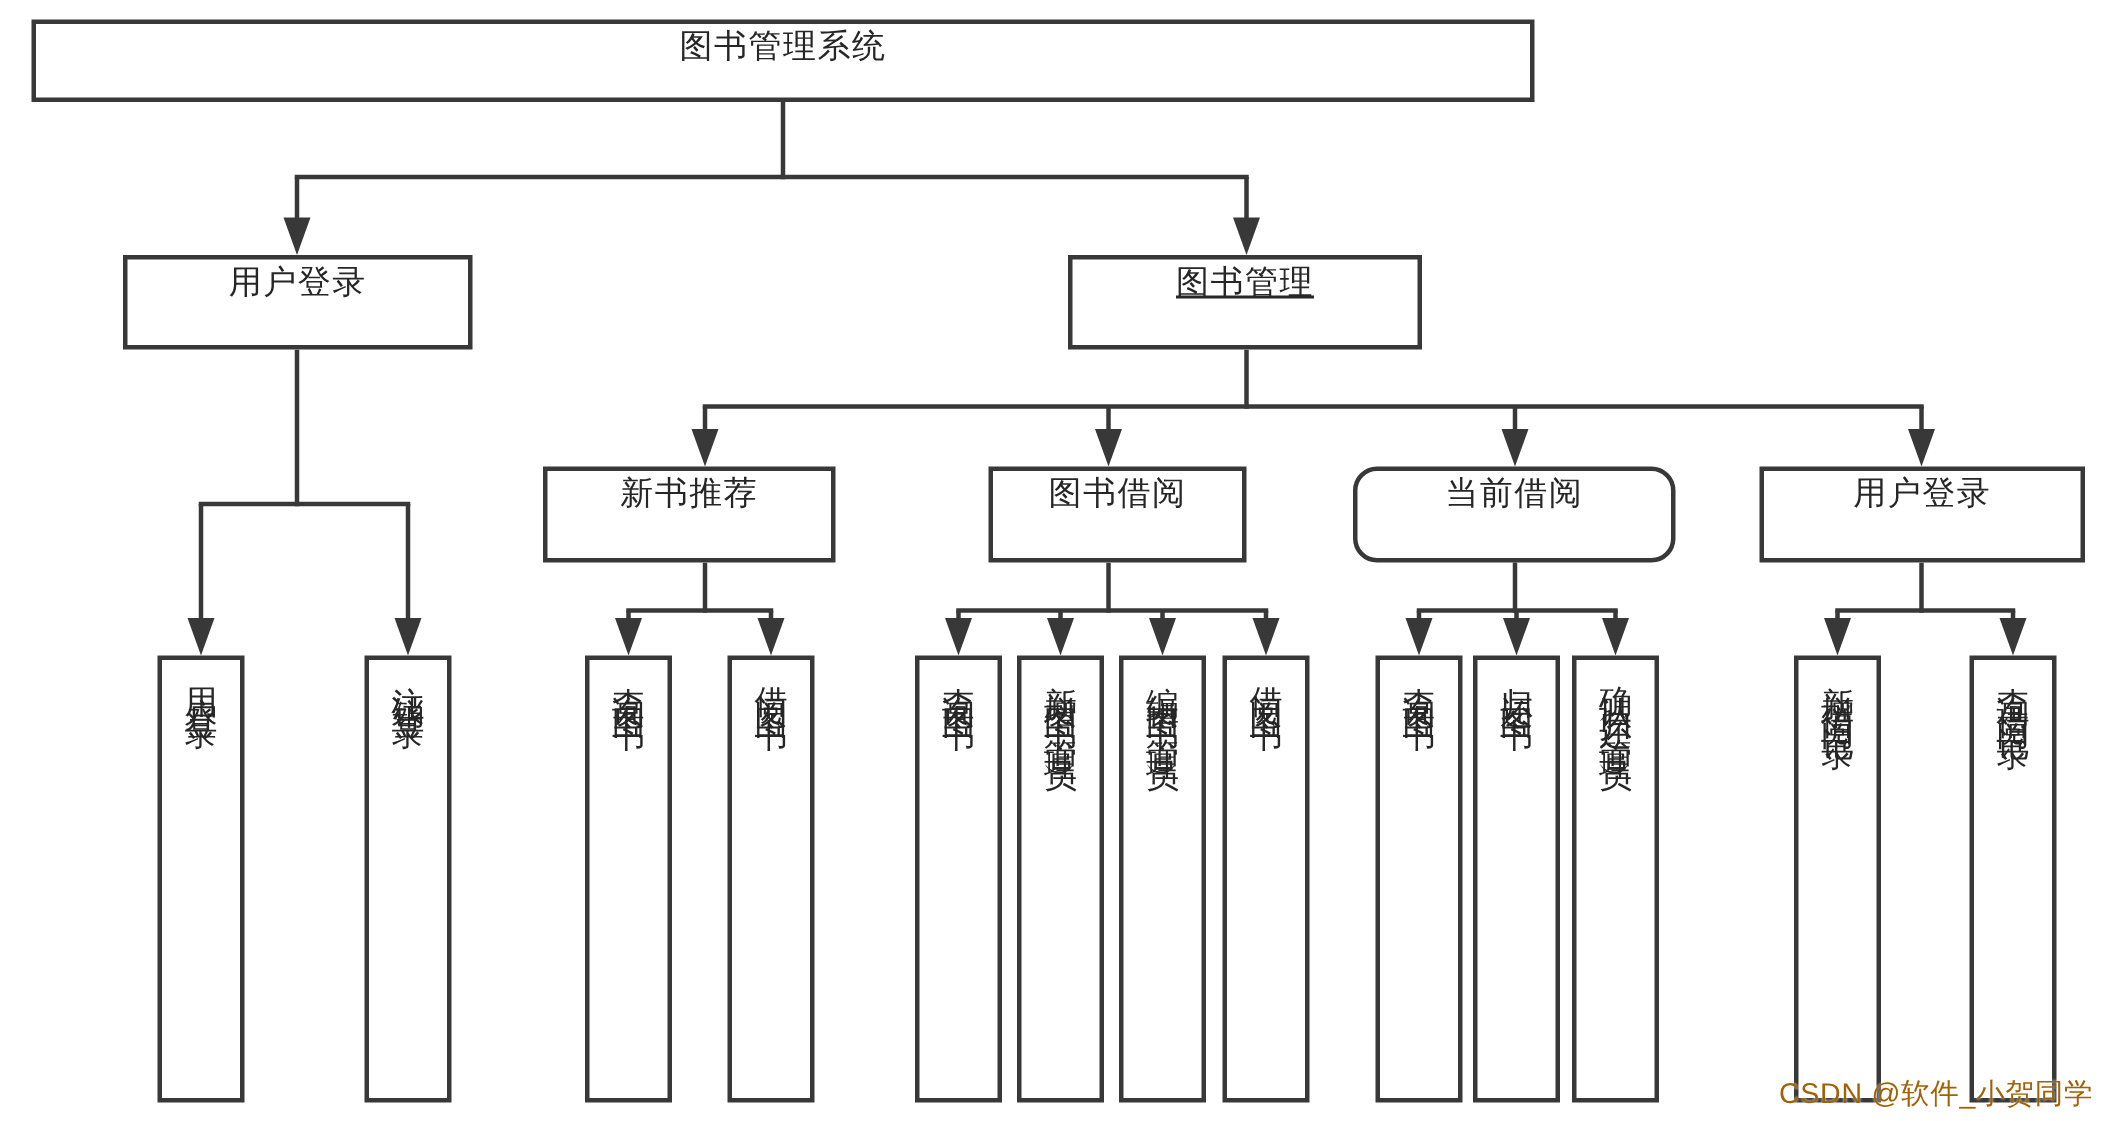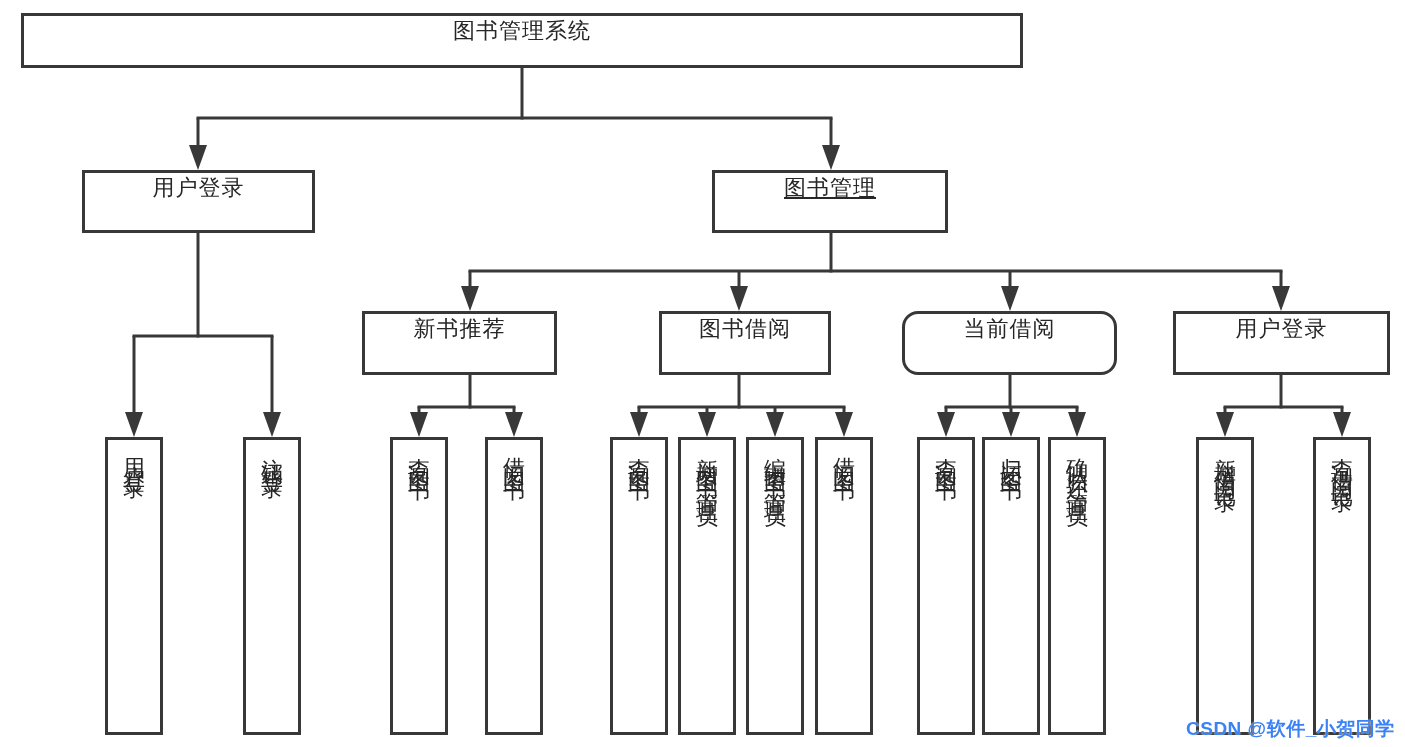--- a/index.html
+++ b/index.html
@@ -43,23 +43,22 @@
   .lf-6 {left:678px;}
   .lf-7 {left:746px;}
   .lf-8 {left:815px;}
   .lf-9 {left:917px;}
   .lf-10{left:982px;}
   .lf-11{left:1048px;}
   .lf-12{left:1196px;}
   .lf-13{left:1313px;}
   .watermark{
     position:absolute;left:1186px;top:716px;z-index:3;
-    font-size:19px;color:#3b82f6;letter-spacing:0.5px;
+    font-size:19px;color:#a16207;letter-spacing:0.5px;
     text-shadow:0 0 2px #ffffff;
-    font-weight:bold;
   }
 </style>
 </head>
 <body>
 
 <div class="stage">
 
   <svg class="connectors" width="1405" height="747" aria-hidden="true">
 
     <line x1="522" y1="68" x2="522" y2="119.5"></line>

